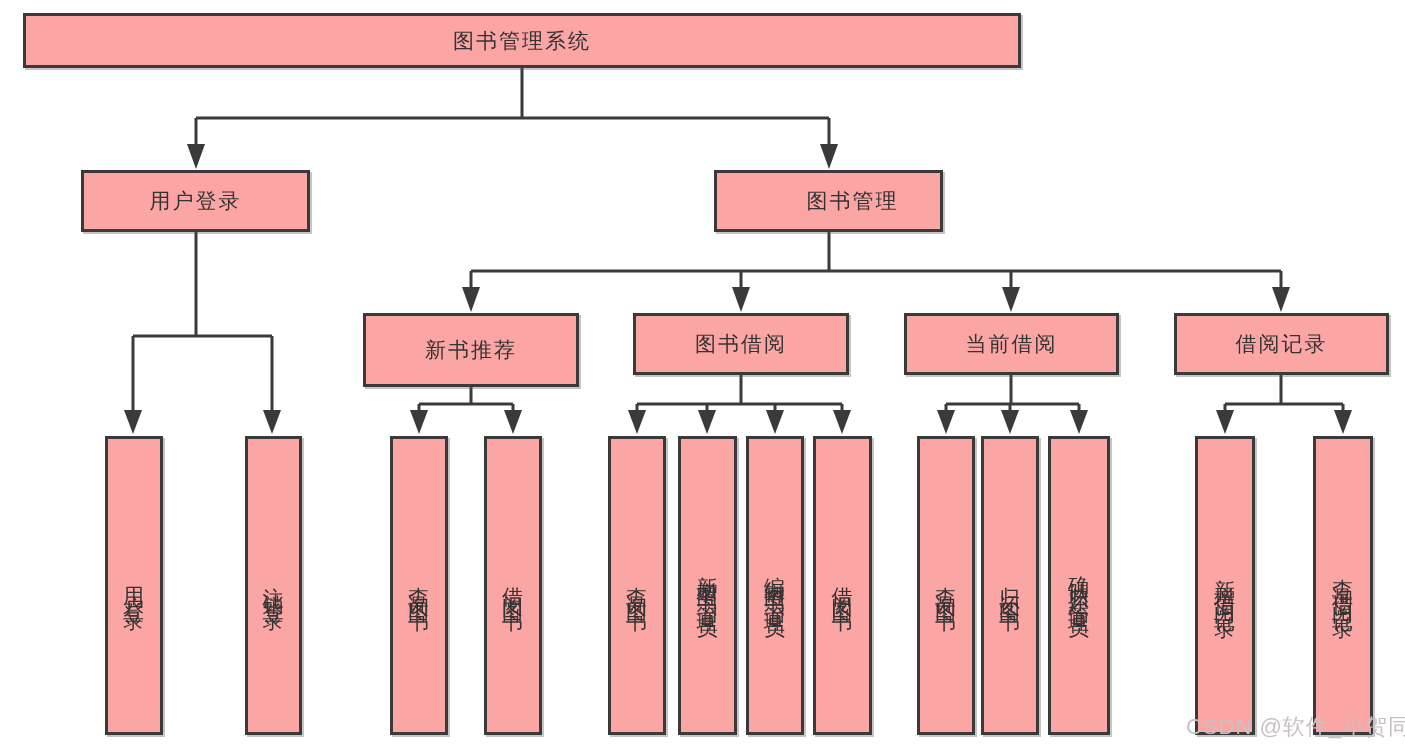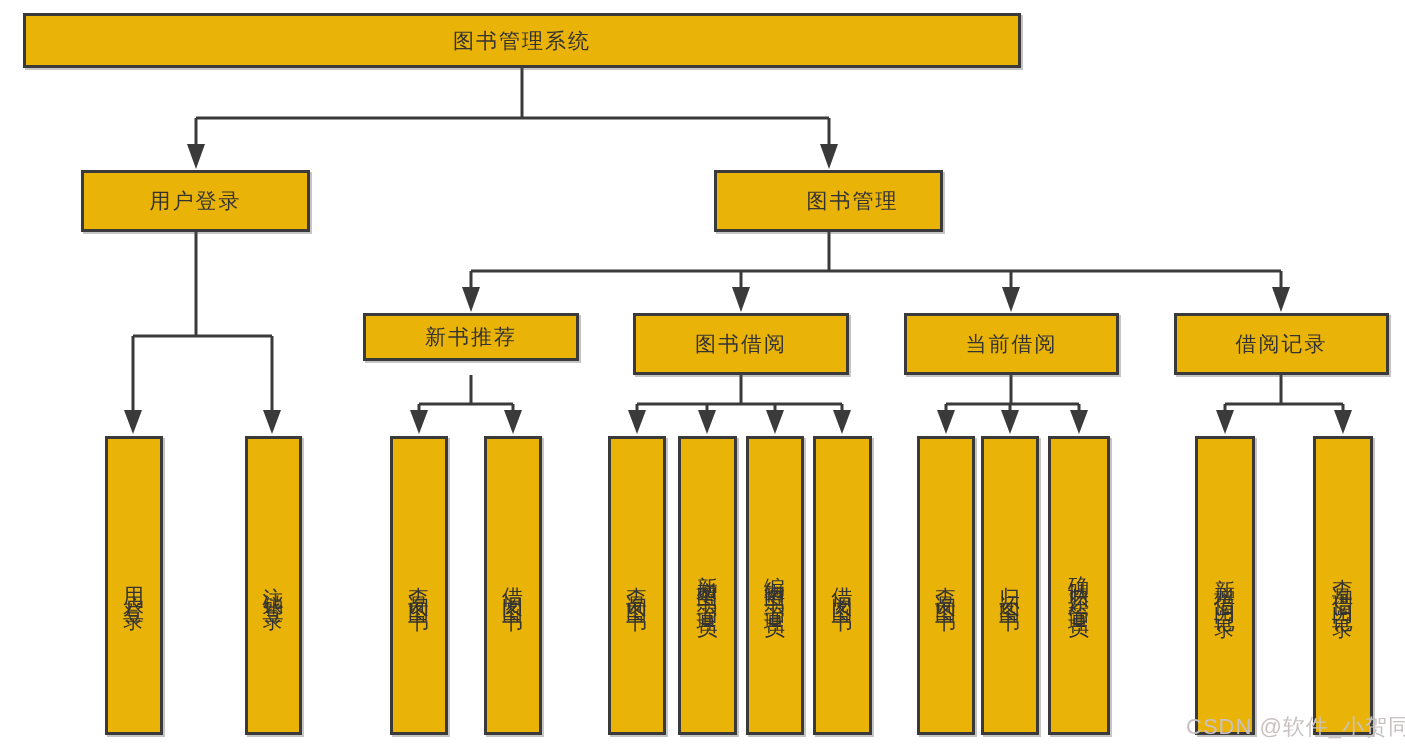--- a/index.html
+++ b/index.html
@@ -18,21 +18,21 @@
   #connectors {
     position: absolute;
     left: 0;
     top: 0;
     width: 1405px;
     height: 747px;
   }
   .box {
     position: absolute;
     box-sizing: border-box;
-    background: #eab308;
+    background: #fca5a5;
     border: 3px solid #3a3a3a;
     box-shadow: 2px 2px 0 rgba(90, 90, 90, 0.35);
     display: flex;
     align-items: center;
     justify-content: center;
     color: #333333;
     font-size: 21px;
     letter-spacing: 2px;
     white-space: nowrap;
   }
@@ -102,21 +102,21 @@
       <polygon points="1216,410 1234,410 1225,434" stroke="none"></polygon>
       <polygon points="1334,410 1352,410 1343,434" stroke="none"></polygon>
     </g>
   </svg>
 
   <div class="box" style="left:23px; top:13px; width:998px; height:55px;">图书管理系统</div>
 
   <div class="box" style="left:81px; top:170px; width:229px; height:62px;">用户登录</div>
   <div class="box" style="left:714px; top:170px; width:229px; height:62px;padding-left:48px;">图书管理</div>
 
-  <div class="box" style="left:363px; top:313px; width:216px; height:48px;">新书推荐</div>
+  <div class="box" style="left:363px; top:313px; width:216px; height:74px;">新书推荐</div>
   <div class="box" style="left:633px; top:313px; width:216px; height:62px;font-family:Liberation Mono, monospace;">图书借阅</div>
   <div class="box" style="left:904px; top:313px; width:215px; height:62px;">当前借阅</div>
   <div class="box" style="left:1174px; top:313px; width:215px; height:62px;">借阅记录</div>
 
   <div class="box vbox" style="left:105px; top:436px; width:58px; height:299px;">用户登录</div>
   <div class="box vbox" style="left:245px; top:436px; width:57px; height:299px;">注销登录</div>
 
   <div class="box vbox" style="left:390px; top:436px; width:58px; height:299px;">查询图书</div>
   <div class="box vbox" style="left:484px; top:436px; width:58px; height:299px;">借阅图书</div>
 

